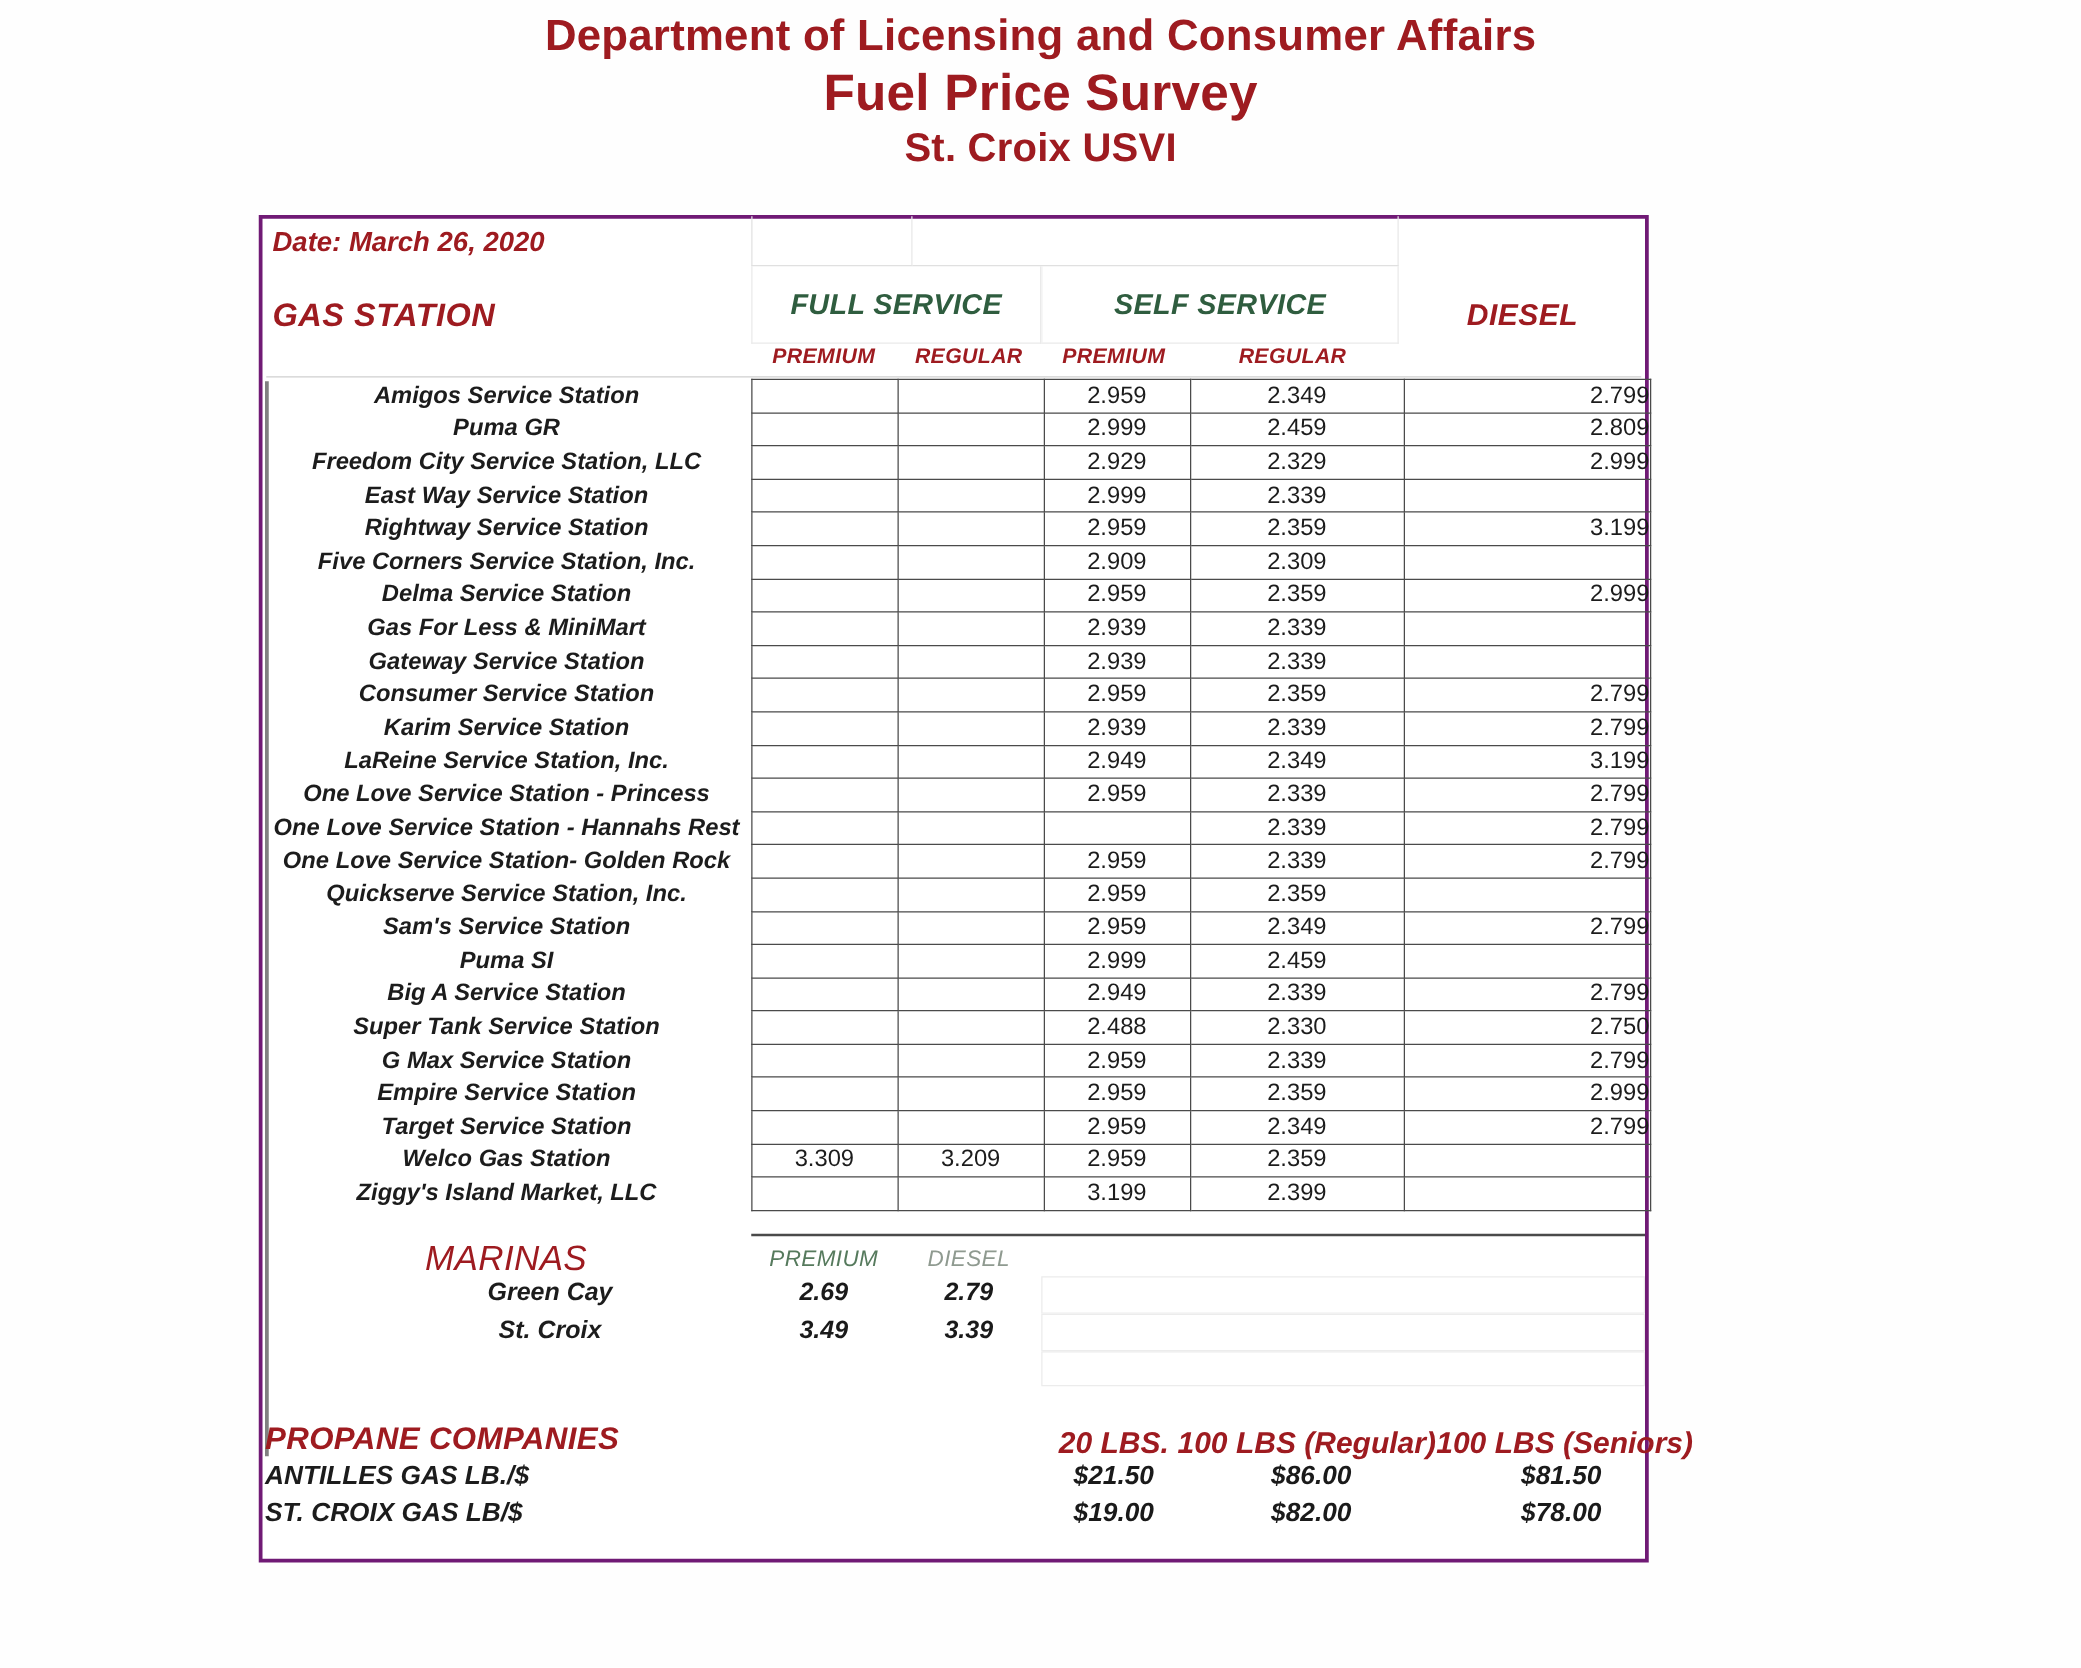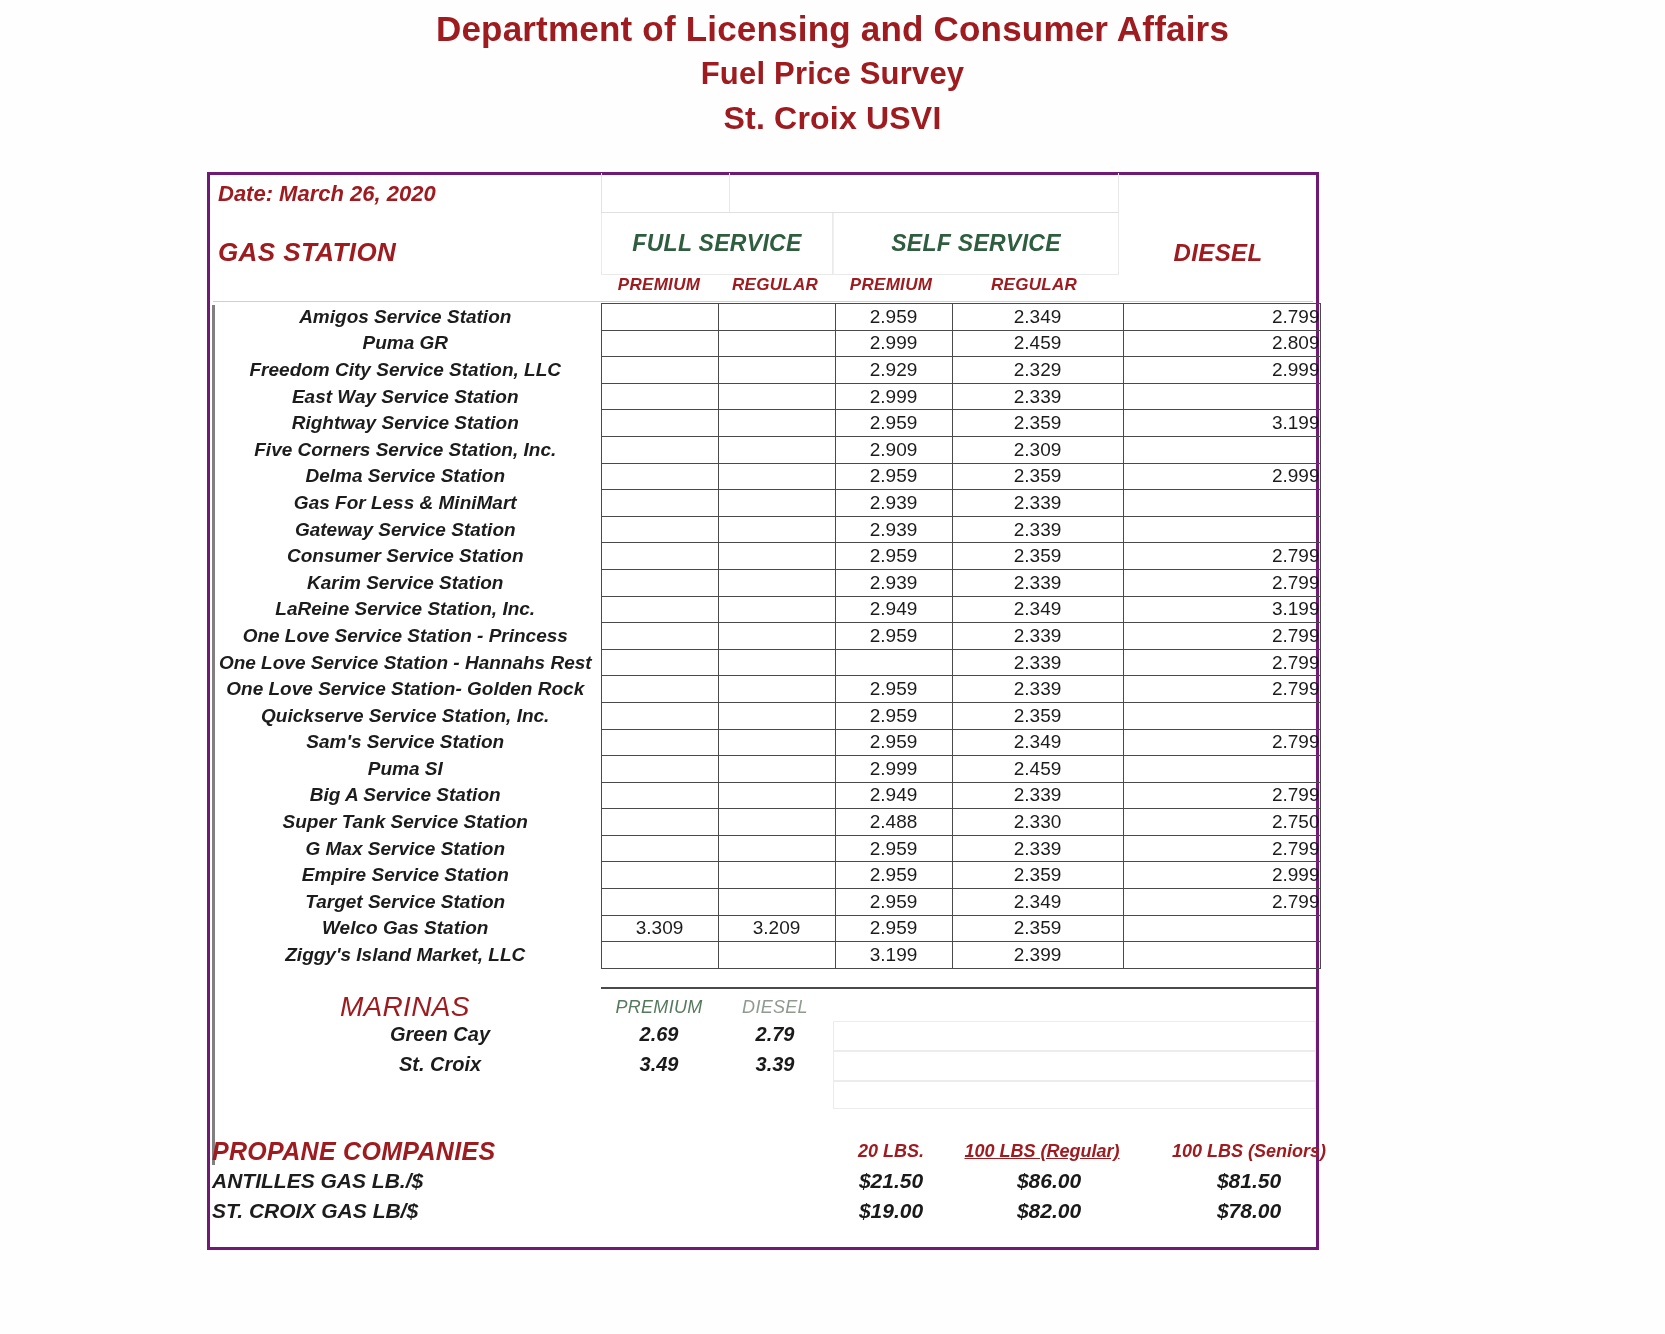--- a/index.html
+++ b/index.html
@@ -25,21 +25,21 @@
   .titles {
     padding-top: 6px;
     text-align: center;
   }
   .title-line {
     color: #9e1b20;
     font-weight: bold;
     letter-spacing: 0.2px;
   }
   .title-1 { font-size: 35px; line-height: 46px; }
-  .title-2 { font-size: 31px; line-height: 44px; }
+  .title-2 { font-size: 41px; line-height: 44px; }
   .title-3 { font-size: 32px; line-height: 44px; }
 
   
   .sheet {
     position: absolute;
     left: 207px;
     top: 172px;
     width: 1112px;
     height: 1078px;
     border: 3px solid #701a75;
@@ -272,29 +272,29 @@
     font-weight: bold;
     font-style: italic;
     color: #9e1b20;
     letter-spacing: 0.3px;
     white-space: nowrap;
     text-align: center;
   }
   .p-hdr {
     position: absolute;
     top: 4px;
-    font-size: 18px;
+    font-size: 24px;
     font-weight: bold;
     font-style: italic;
     color: #9e1b20;
     text-align: center;
     white-space: nowrap;
   }
   .p-h1 { left: 623px; width: 116px; }
-  .p-h2 { left: 732px; width: 200px; text-decoration: underline; }
+  .p-h2 { left: 732px; width: 200px; }
   .p-h3 { left: 939px; width: 200px; }
 
   .p-row { position: absolute; left: 0; width: 1110px; height: 29px; }
   .p-name {
     position: absolute; left: 2px;
     font-size: 21px; font-weight: bold; font-style: italic;
     color: #1c1c1c; white-space: nowrap;
   }
   .p-v1 { position: absolute; left: 623px; width: 116px; text-align: center; font-size: 21px; font-weight: bold; font-style: italic; }
   .p-v2 { position: absolute; left: 739px; width: 200px; text-align: center; font-size: 21px; font-weight: bold; font-style: italic; }

